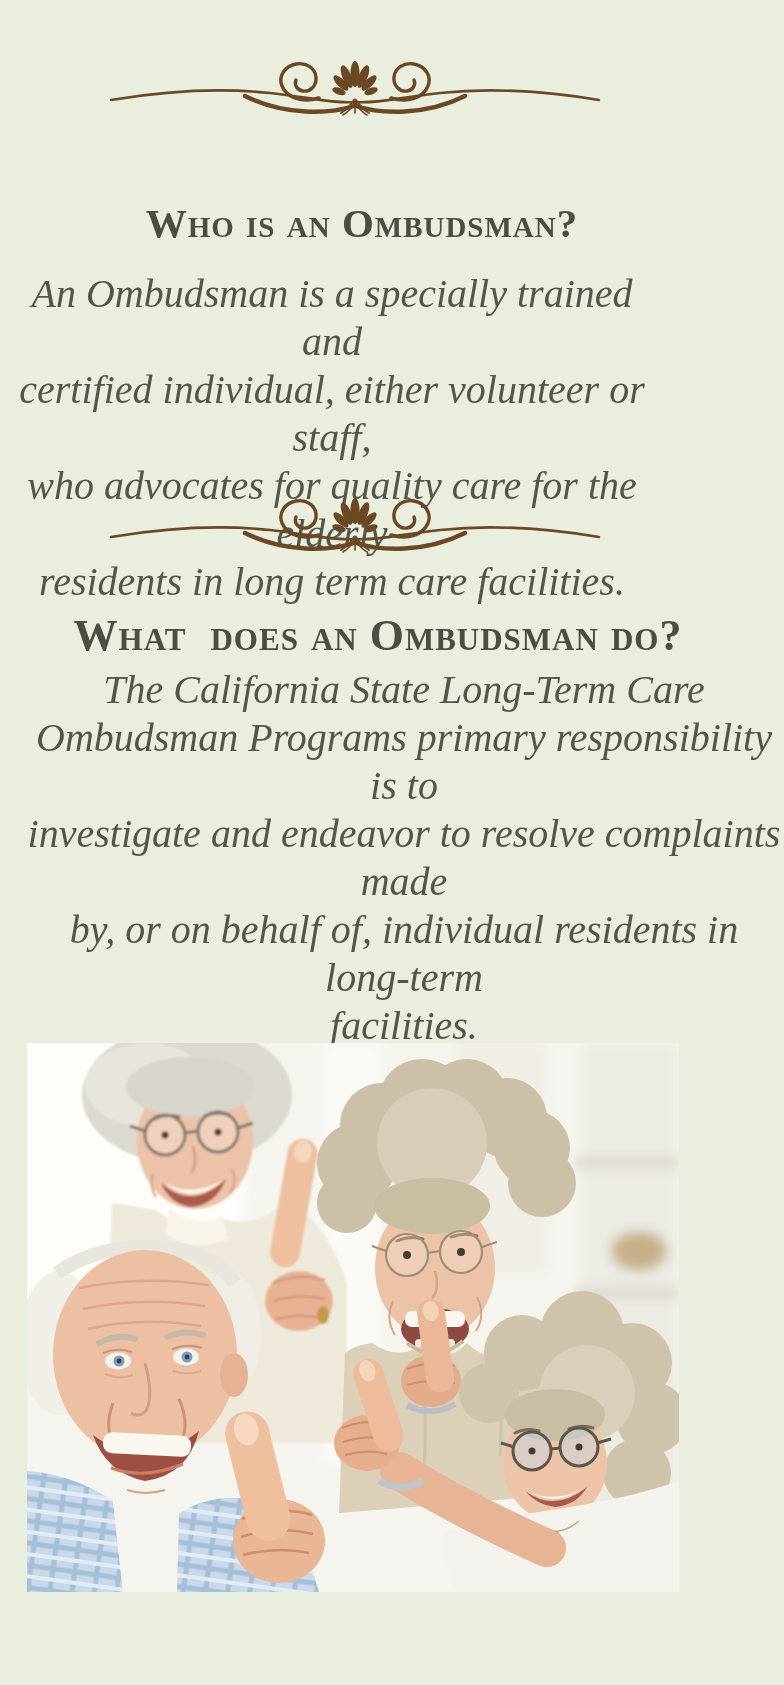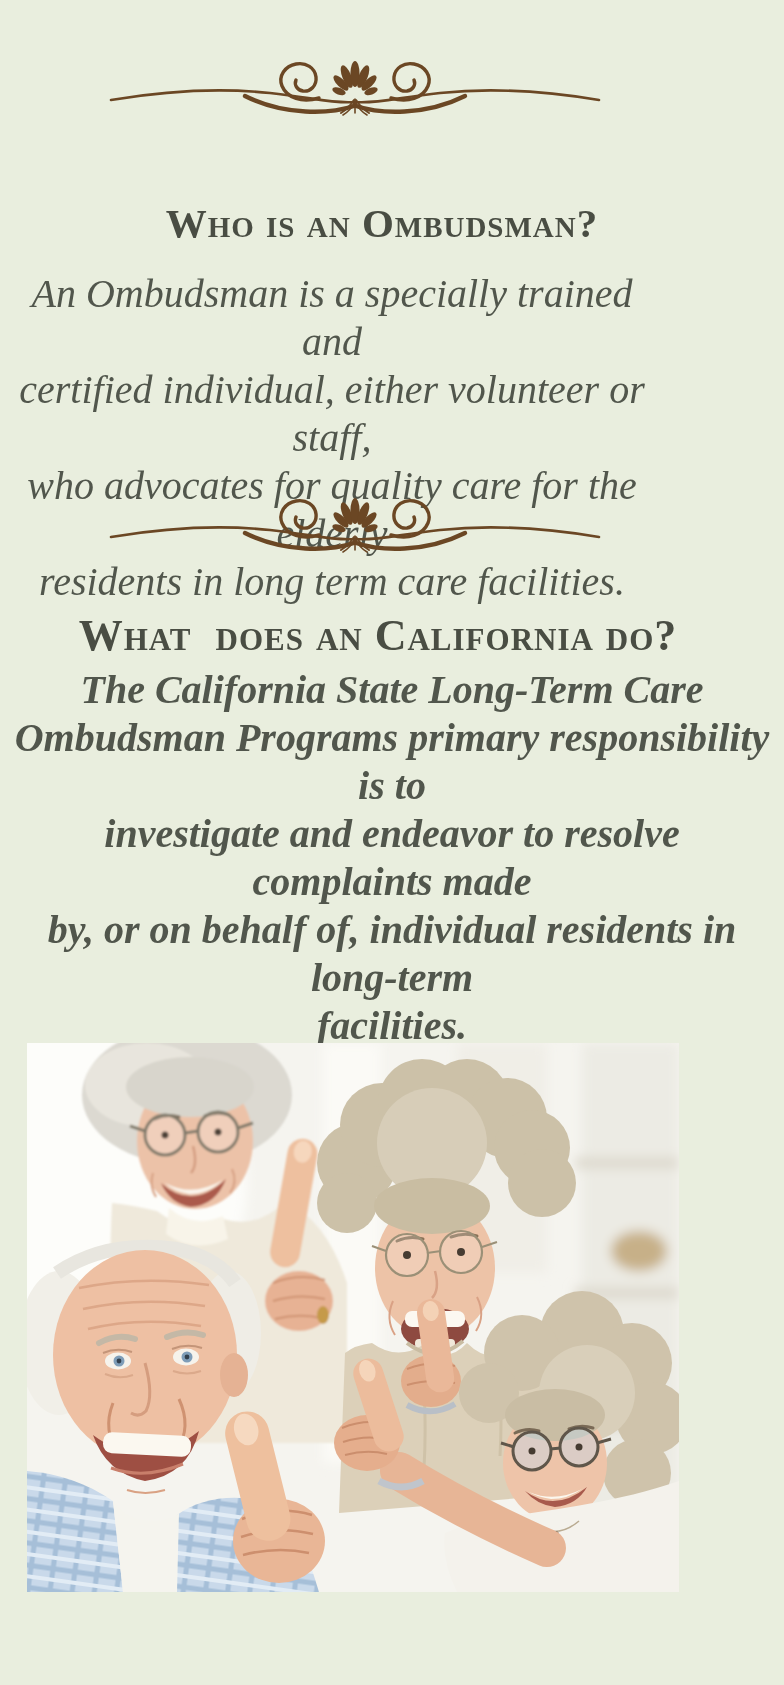--- a/index.html
+++ b/index.html
@@ -15,33 +15,33 @@
   .heading {
     position: absolute;
     font-variant: small-caps;
     font-weight: bold;
     color: #494d43;
     text-align: center;
     white-space: pre-wrap;
     letter-spacing: 1px;
     line-height: 1.1;
   }
-  #heading-who  { left: 0;  top: 201px; width: 724px; font-size: 41px; margin-left: 20px; }
+  #heading-who  { left: 0;  top: 201px; width: 724px; font-size: 41px; }
   #heading-what { left: 0;  top: 612px; width: 756px; font-size: 44px; }
   .body-text {
     position: absolute;
     font-style: italic;
     color: #51564c;
     text-align: center;
     white-space: pre-line;
     font-size: 40px;
     line-height: 48px;
   }
   #body-who  { left: 2px;  top: 270px; width: 660px; }
-  #body-what { left: 12px; top: 666px; width: 760px; font-weight: bold; }
+  #body-what { left: 24px; top: 666px; width: 760px; }
   .photo-frame {
     position: absolute;
     left: 27px; top: 1043px;
     width: 652px; height: 549px;
     overflow: hidden;
   }
   .photo-frame svg { display: block; width: 100%; height: 100%; }
 </style>
 </head>
 <body>
@@ -83,21 +83,21 @@
 <div class="flourish" id="flourish-mid">
   <svg viewBox="0 0 500 75">
     <g stroke="#6b4724" fill="none" stroke-linecap="round">
       <use href="#half"></use>
       <use href="#half" transform="translate(500,0) scale(-1,1)"></use>
     </g>
     <use href="#fan"></use>
   </svg>
 </div>
 
-<div class="heading" id="heading-what">What  does an California do?</div>
+<div class="heading" id="heading-what">What  does an Ombudsman do?</div>
 <div class="body-text" id="body-what">The California State Long-Term Care
 Ombudsman Programs primary responsibility is to
 investigate and endeavor to resolve complaints made
 by, or on behalf of, individual residents in long-term
 facilities.</div>
 
 <div class="photo-frame" title="Four smiling elderly people giving thumbs up in a bright room">
   <svg viewBox="0 0 652 549" preserveAspectRatio="none">
     <defs>
       <filter id="bgb" x="-20%" y="-20%" width="140%" height="140%">

